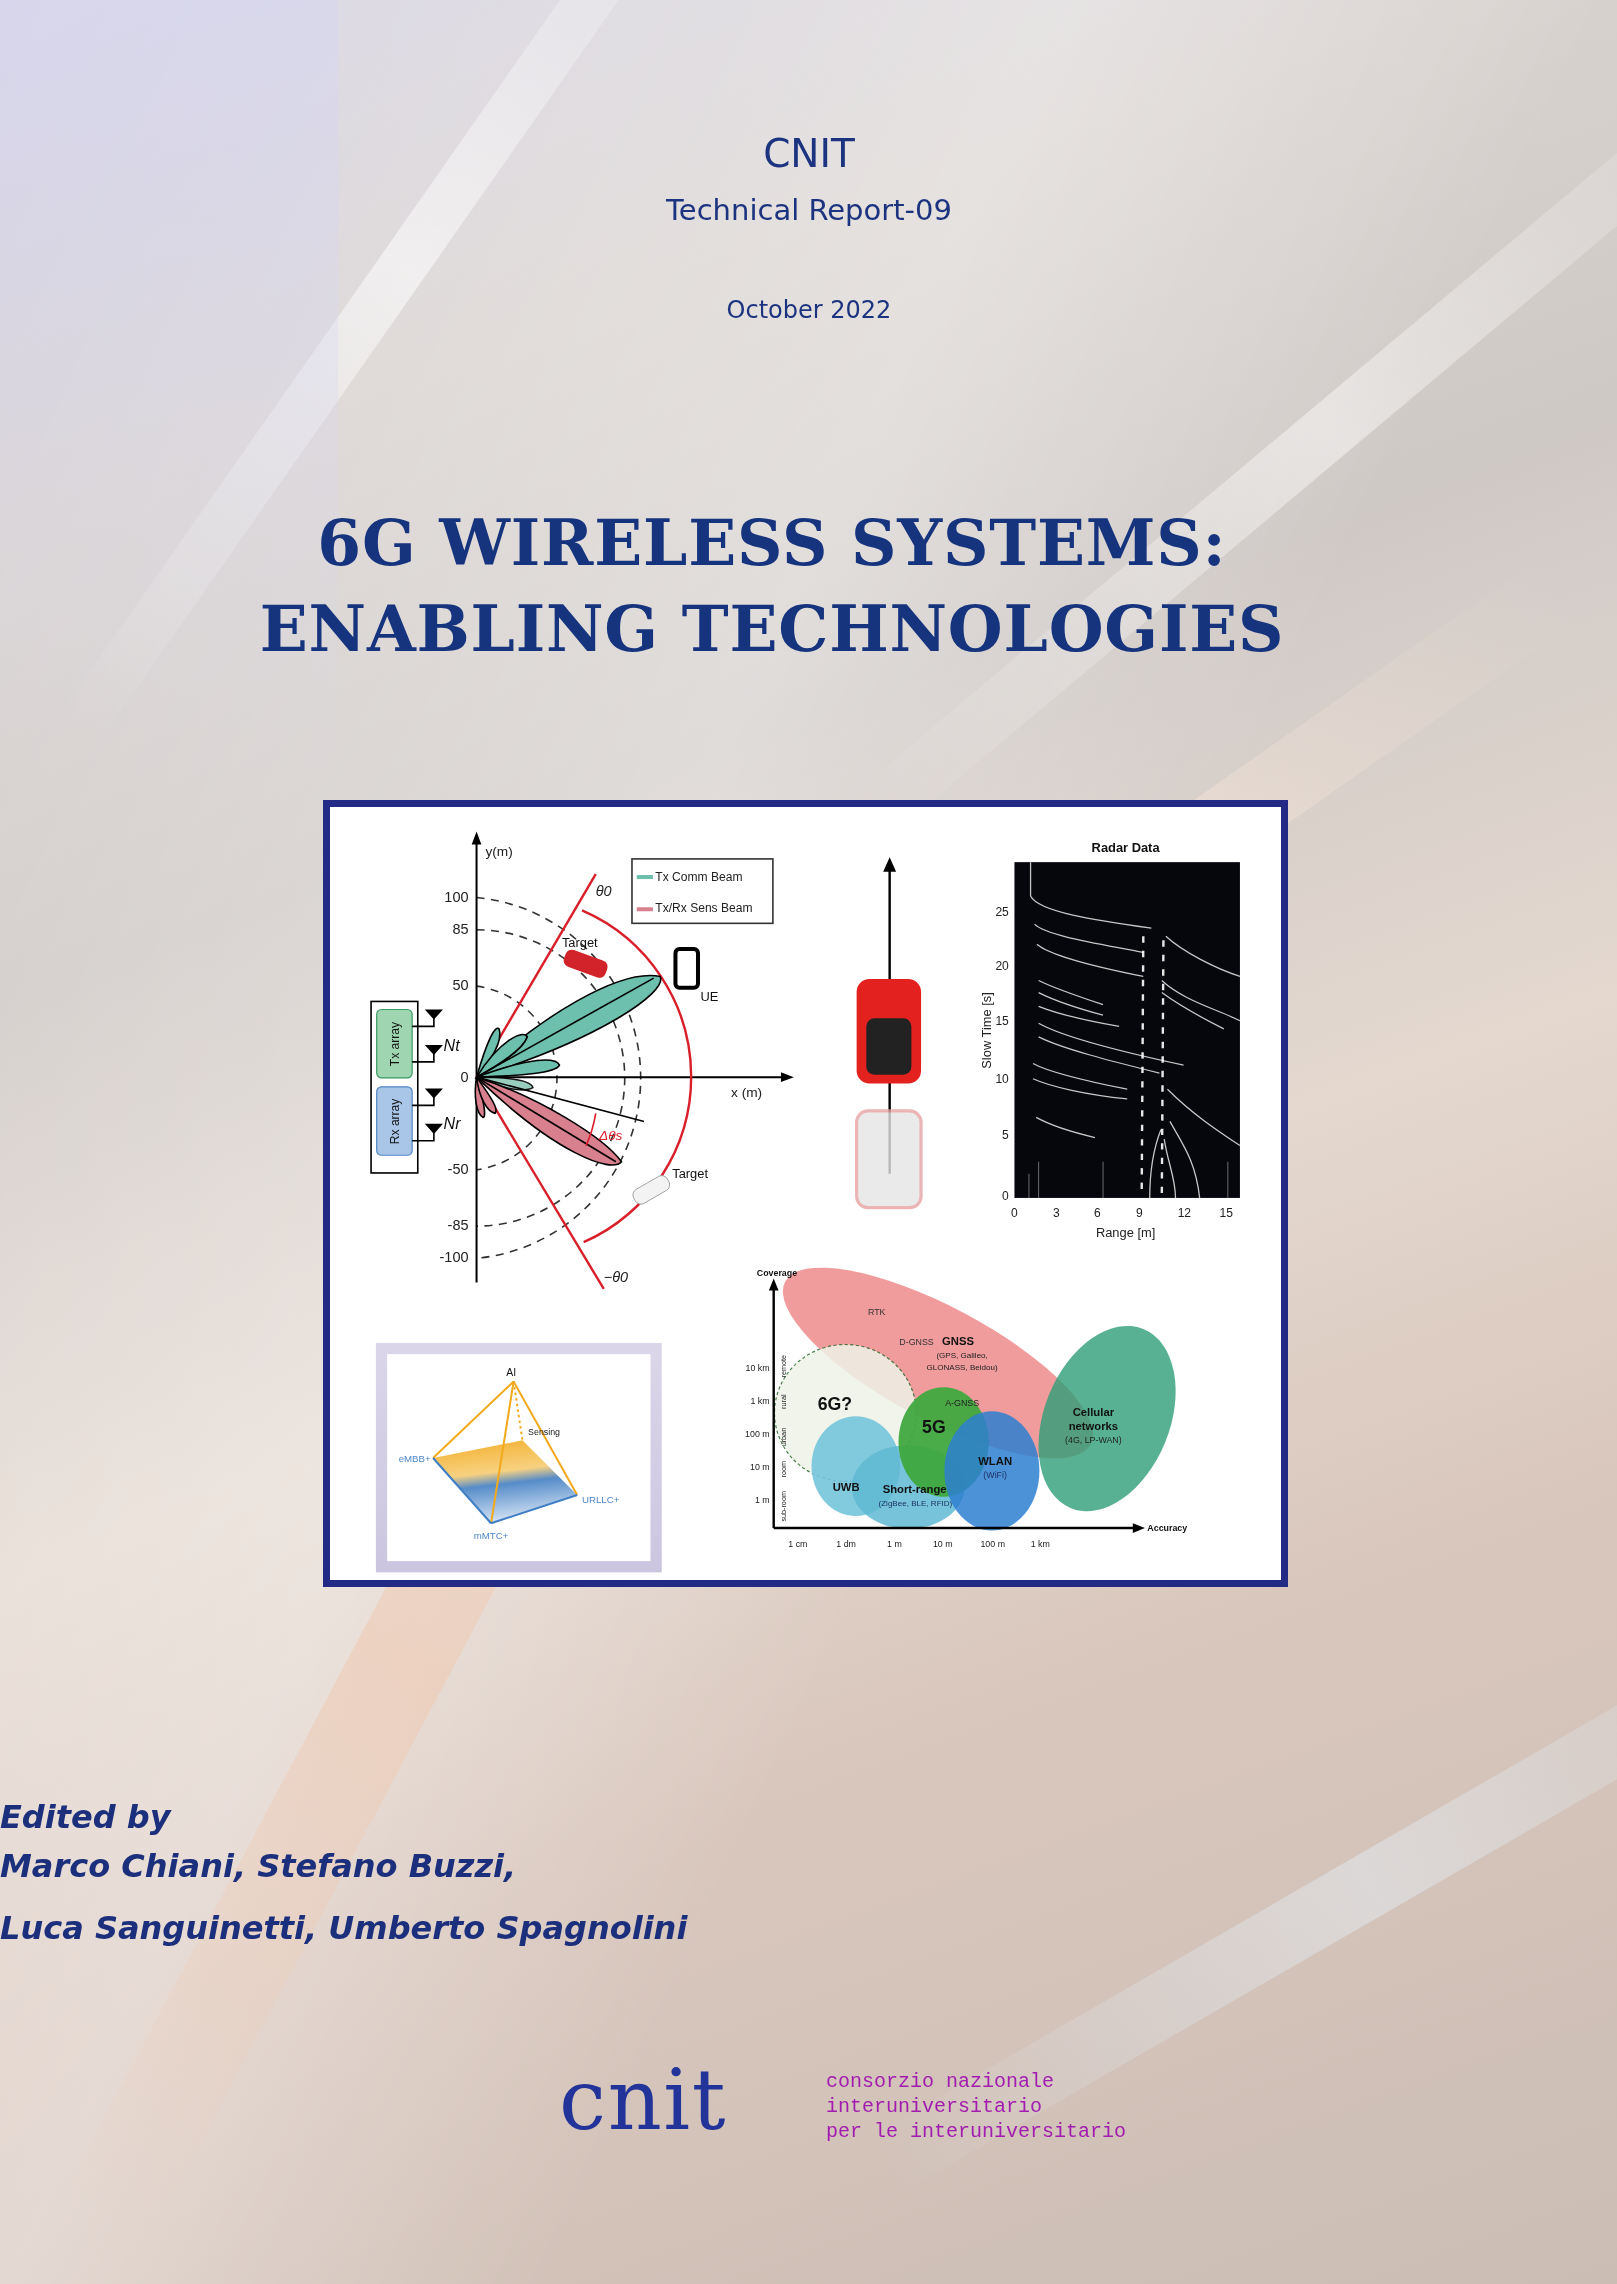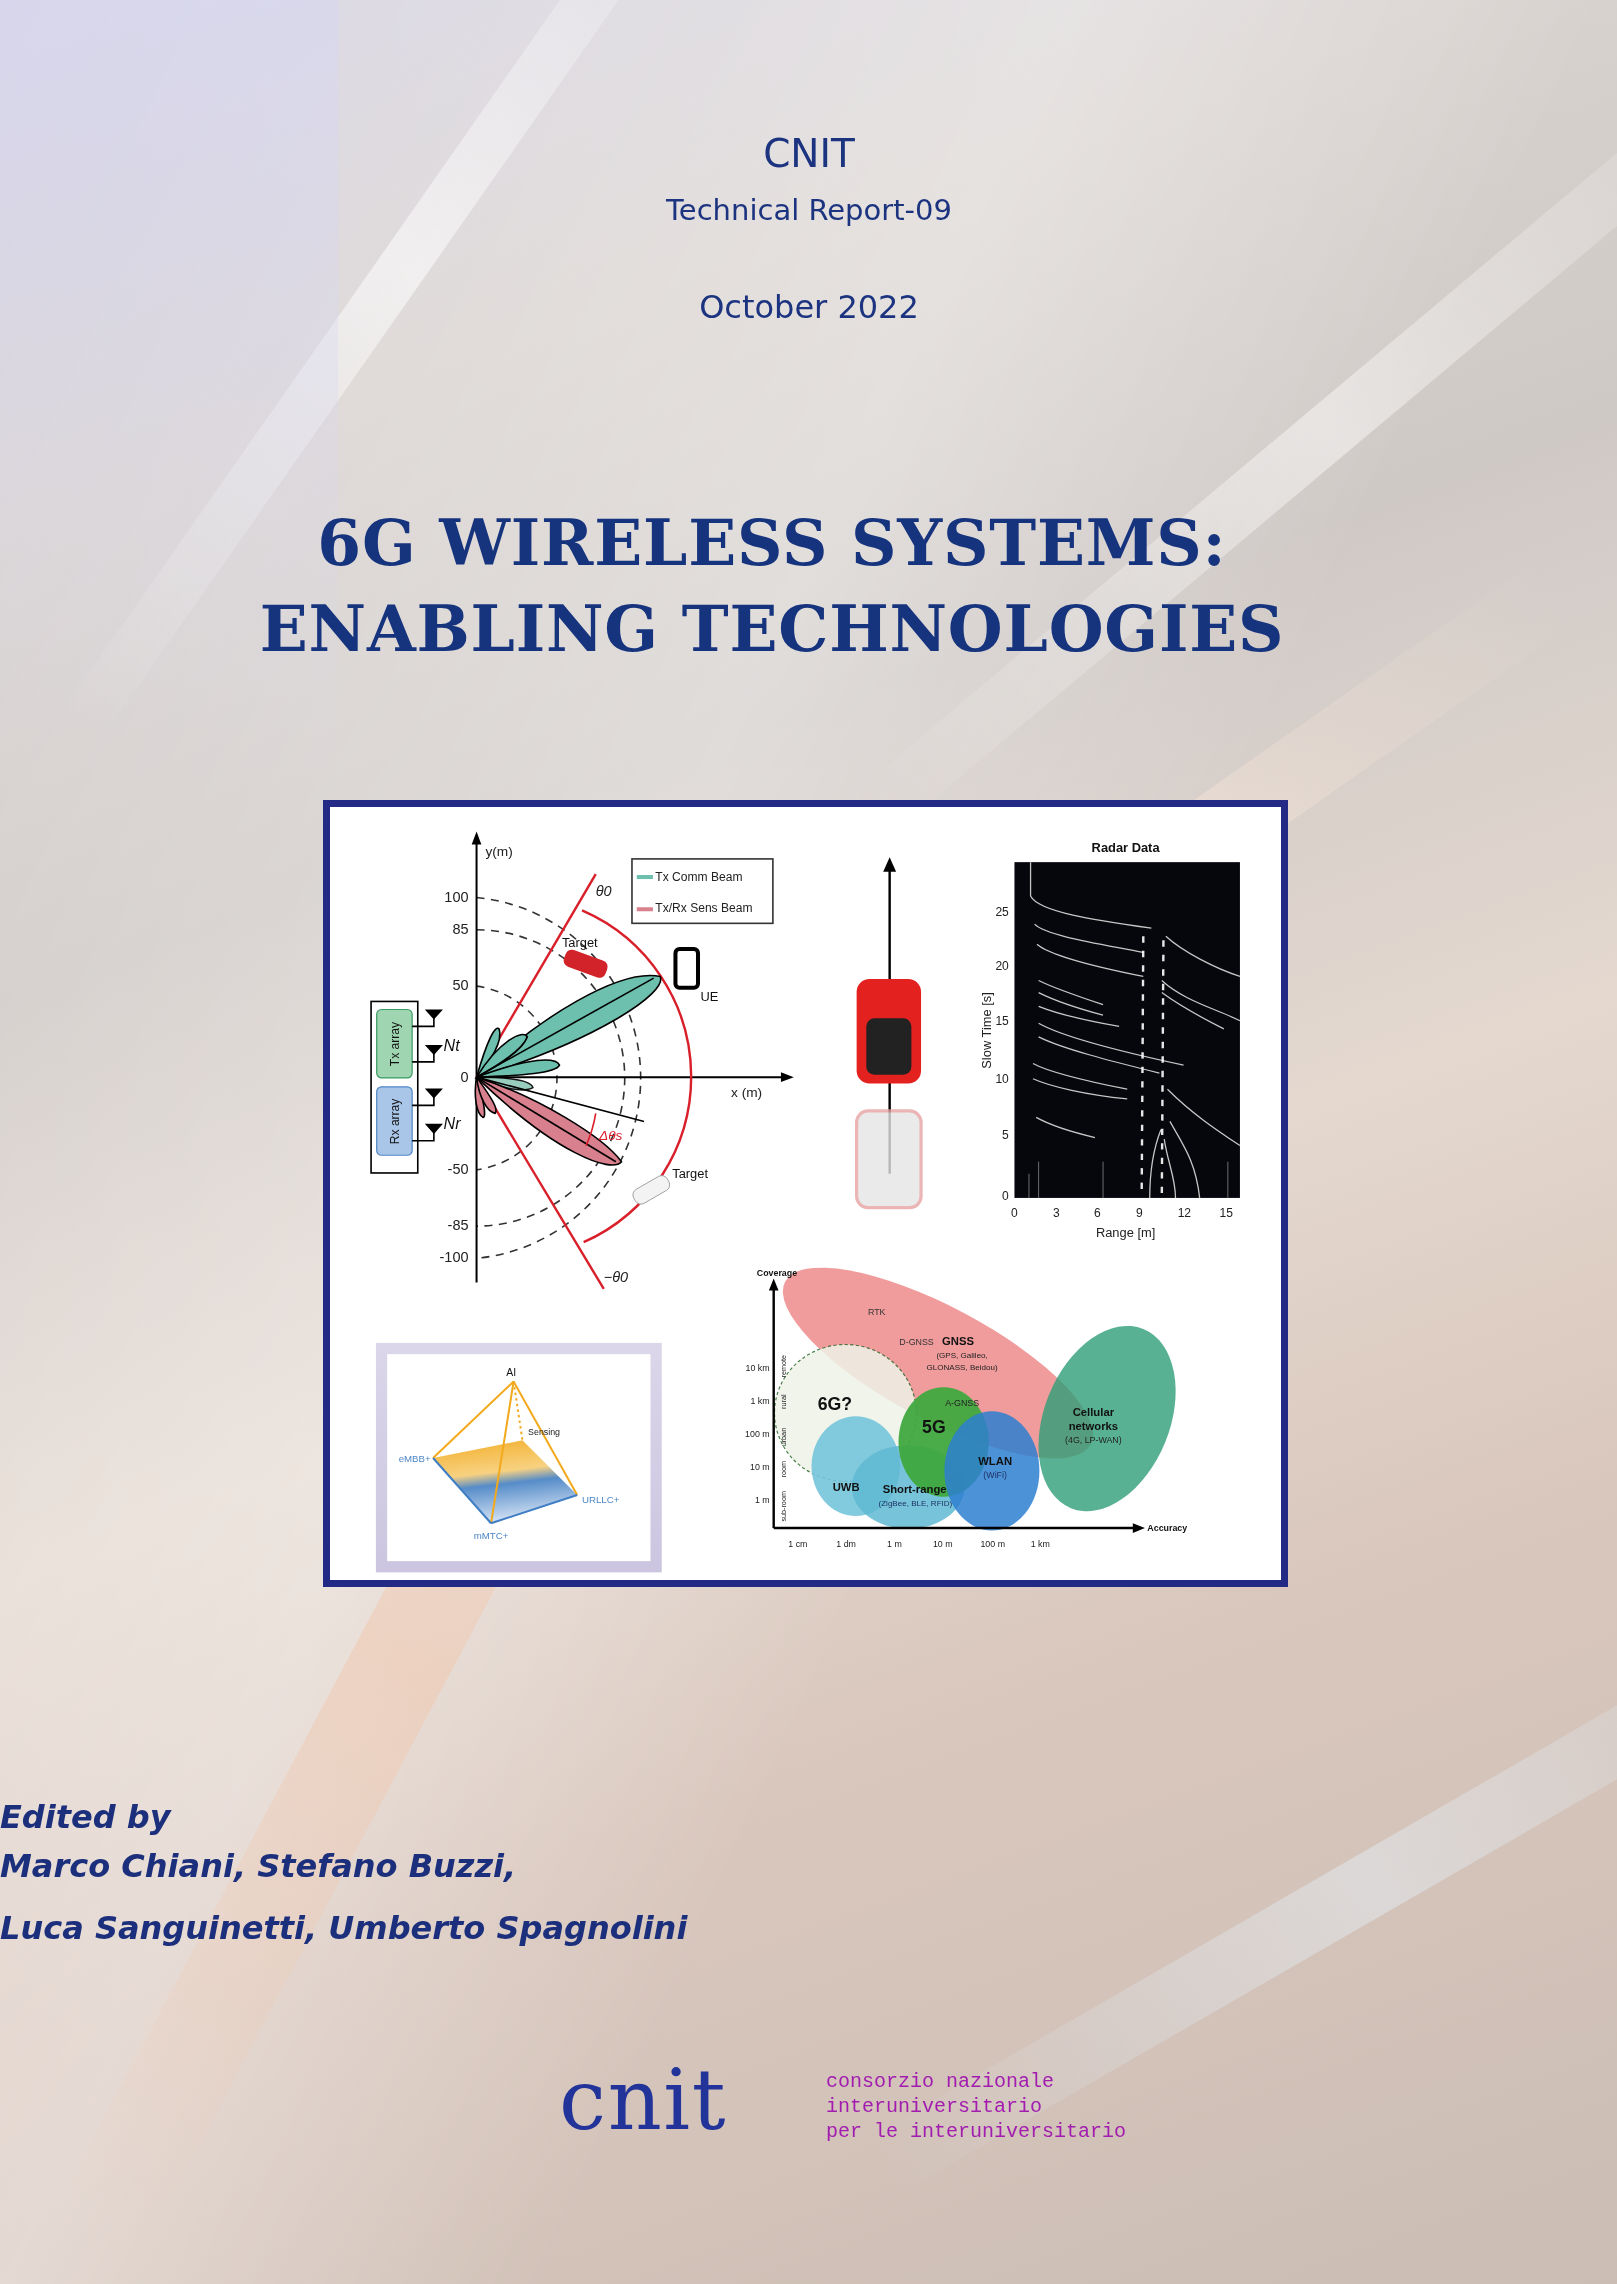--- a/index.html
+++ b/index.html
@@ -24,21 +24,21 @@
 
 <div class="streak" style="left:-161px;top:242px;width:1128px;height:48px;background:linear-gradient(90deg,rgba(255,255,255,0),rgba(255,255,255,0.55),rgba(255,255,255,0));transform:rotate(-55deg);"></div>
 <div class="streak" style="left:242px;top:967px;width:1450px;height:73px;background:linear-gradient(90deg,rgba(255,220,200,0),rgba(255,235,220,0.6),rgba(255,220,200,0));transform:rotate(-35deg);"></div>
 <div class="streak" style="left:-242px;top:1611px;width:1289px;height:97px;background:linear-gradient(90deg,rgba(240,190,160,0),rgba(240,200,175,0.55),rgba(240,190,160,0));transform:rotate(-62deg);"></div>
 <div class="streak" style="left:725px;top:403px;width:1208px;height:56px;background:linear-gradient(90deg,rgba(255,255,255,0),rgba(255,255,255,0.45),rgba(255,255,255,0));transform:rotate(-40deg);"></div>
 <div class="streak" style="left:806px;top:1853px;width:1128px;height:64px;background:linear-gradient(90deg,rgba(220,225,230,0),rgba(225,230,235,0.6),rgba(220,225,230,0));transform:rotate(-30deg);"></div>
 <div class="streak" style="left:0;top:0;width:338px;height:806px;background:linear-gradient(180deg,rgba(215,215,240,0.6),rgba(215,215,240,0));"></div>
 
 <div class="hdr" style="top:131px;font-size:39px;">CNIT</div>
 <div class="hdr" style="top:193px;font-size:29px;">Technical Report-09</div>
-<div class="hdr" style="top:288px;font-size:32px;text-align:center;">October 2022</div>
+<div class="hdr" style="top:296px;font-size:24px;text-align:center;">October 2022</div>
 
 <div class="title" style="top:506px;">6G WIRELESS SYSTEMS:</div>
 <div class="title" style="top:592px;">ENABLING TECHNOLOGIES</div>
 
 <div class="frame">
 <svg width="951" height="773" viewBox="0 0 1181 959">
 
   <g transform="translate(0,0)">
 
     <g fill="none" stroke="#333" stroke-width="2" stroke-dasharray="10,8">

